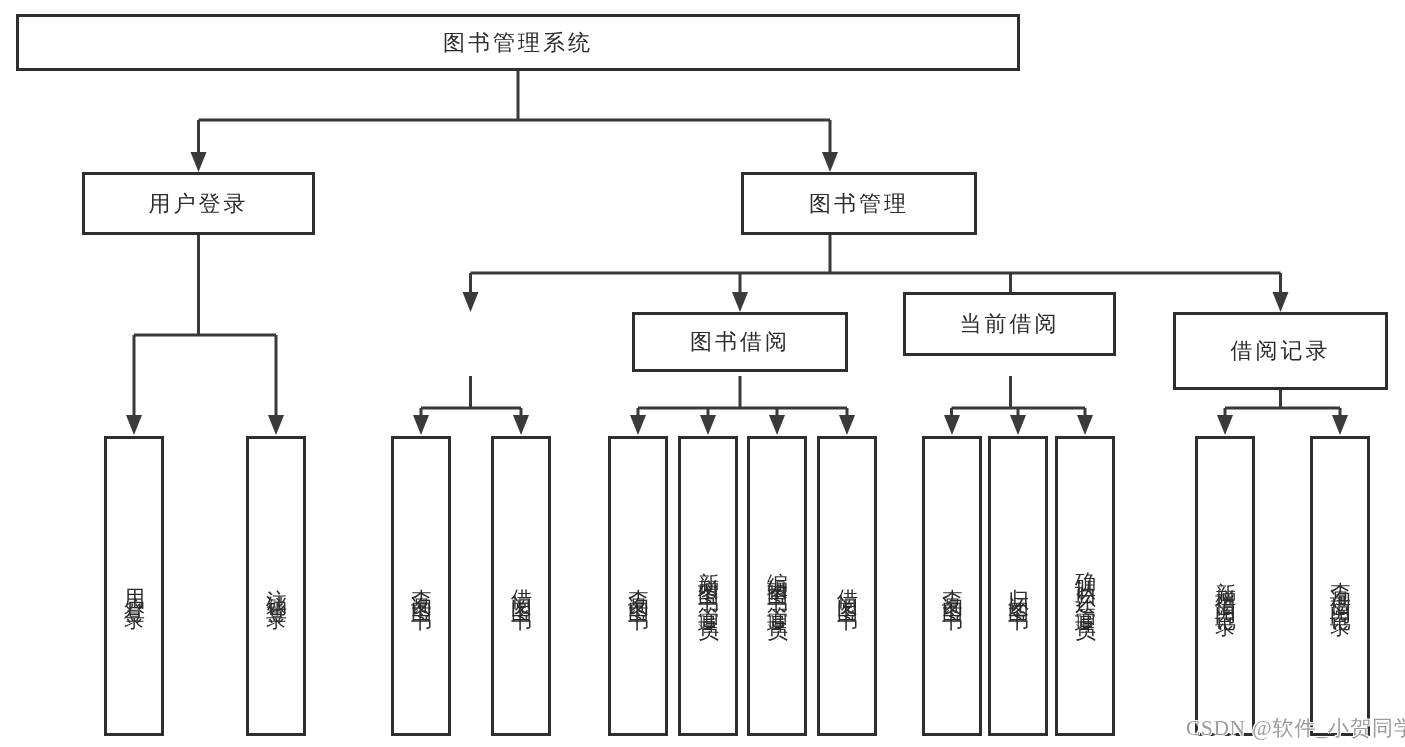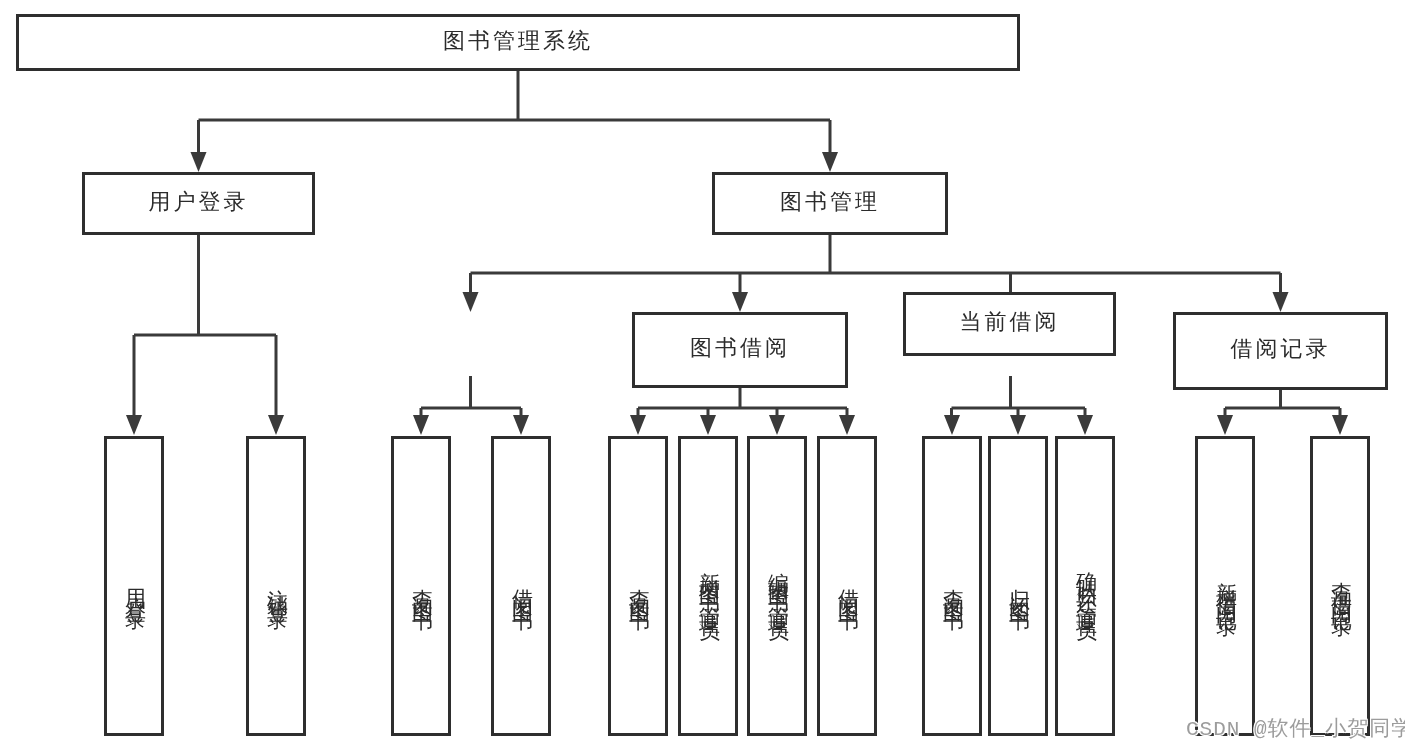--- a/index.html
+++ b/index.html
@@ -1,21 +1,21 @@
 <!DOCTYPE html>
 <html><head>
 <meta charset="utf-8">
 <style>
   html,body{margin:0;padding:0;background:#ffffff;}
   .canvas{
     position:relative;
     width:1405px;
     height:747px;
     background:#ffffff;
-    font-family:Liberation Mono, monospace;
+    font-family:Liberation Serif, serif;
     overflow:hidden;
   }
   .connectors{
     position:absolute;
     left:0;top:0;
     width:1405px;height:747px;
   }
   .node{
     position:absolute;
     box-sizing:border-box;
@@ -94,23 +94,23 @@
     <polygon class="arrow" points="944,415 960,415 952,435"></polygon>
     <polygon class="arrow" points="1010,415 1026,415 1018,435"></polygon>
     <polygon class="arrow" points="1077,415 1093,415 1085,435"></polygon>
     <polygon class="arrow" points="1217,415 1233,415 1225,435"></polygon>
     <polygon class="arrow" points="1332,415 1348,415 1340,435"></polygon>
   </svg>
 
   <div class="node hnode" style="left:16px;top:14px;width:1004px;height:57px;">图书管理系统</div>
 
   <div class="node hnode" style="left:82px;top:172px;width:233px;height:63px;">用户登录</div>
-  <div class="node hnode" style="left:712px;top:172px;width:236px;height:63px;">图书管理</div>
+  <div class="node hnode" style="left:741px;top:172px;width:236px;height:63px;">图书管理</div>
 
-  <div class="node hnode" style="left:632px;top:312px;width:216px;height:76px;">图书借阅</div>
+  <div class="node hnode" style="left:632px;top:312px;width:216px;height:60px;">图书借阅</div>
   <div class="node hnode" style="left:903px;top:292px;width:213px;height:64px;">当前借阅</div>
   <div class="node hnode" style="left:1173px;top:312px;width:215px;height:78px;">借阅记录</div>
 
   <div class="node vnode" style="left:104px;">用户登录</div>
   <div class="node vnode" style="left:246px;">注销登录</div>
   <div class="node vnode" style="left:391px;">查询图书</div>
   <div class="node vnode" style="left:491px;">借阅图书</div>
   <div class="node vnode" style="left:608px;">查询图书</div>
   <div class="node vnode" style="left:678px;">新增图书（管理员）</div>
   <div class="node vnode" style="left:747px;">编辑图书（管理员）</div>

